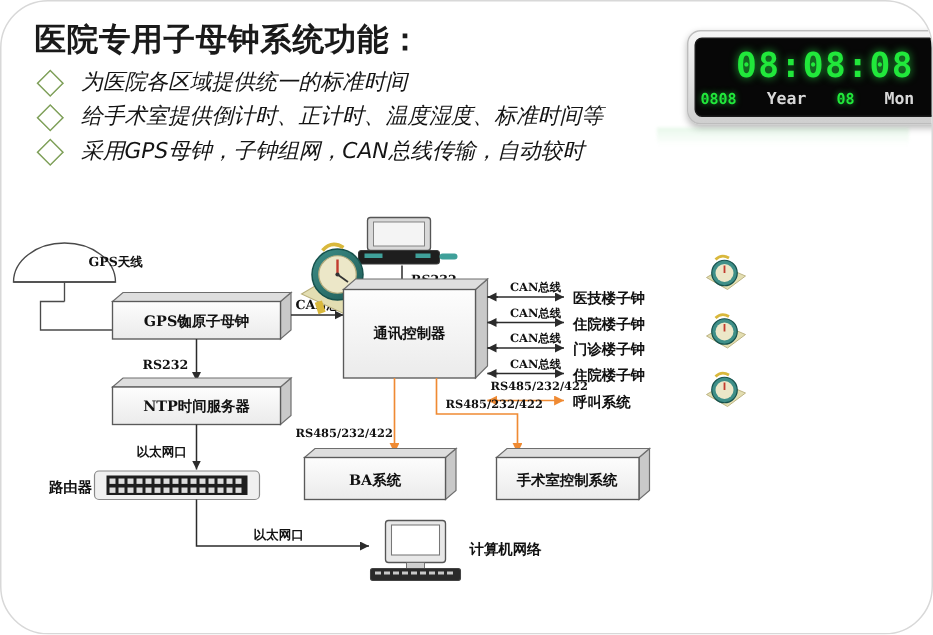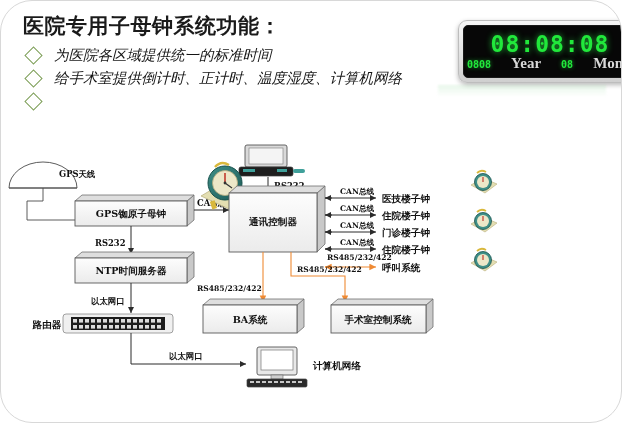--- a/index.html
+++ b/index.html
@@ -66,21 +66,21 @@
     color:#21e83b;
     text-shadow:0 0 6px rgba(40,235,70,.75);
   }
   .clk-sub{
     position:absolute;left:3px;right:4px;bottom:5px;
     display:flex;align-items:baseline;gap:20px;
     font-family:"DejaVu Sans Mono","Liberation Mono",monospace;
     font-size:10px;font-weight:bold;
   }
   .num{color:#21e83b;text-shadow:0 0 4px rgba(40,235,70,.6);}
-  .lbl{color:#d8d8d8;font-size:15px;font-family:Liberation Serif, serif;}
+  .lbl{color:#d8d8d8;font-size:11px;}
   .dow{
     margin-left:auto;color:#fdba74;font-size:10px;font-weight:bold;
     font-family:Liberation Serif, serif;
     letter-spacing:-1px;
   }
   .clk-reflect{
     position:absolute;left:437px;top:84px;width:168px;height:12px;
     background:linear-gradient(180deg,rgba(150,220,160,.22),rgba(255,255,255,0));
     filter:blur(1.2px);
   }
@@ -109,24 +109,25 @@
 
   <div class="title">医院专用子母钟系统功能：</div>
 
   <div class="bullets">
     <div class="bullet">
       <span class="dia"></span>
       <span class="btxt">为医院各区域提供统一的标准时间</span>
     </div>
     <div class="bullet">
       <span class="dia"></span>
-      <span class="btxt">给手术室提供倒计时、正计时、温度湿度、计算机网络</span>
+      <span class="btxt">给手术室提供倒计时、正计时、温度湿度、标准时间等</span>
     </div>
     <div class="bullet">
       <span class="dia"></span>
+      <span class="btxt">采用GPS母钟，子钟组网，CAN总线传输，自动较时</span>
     </div>
   </div>
 
   <div class="clock-outer">
     <div class="clock-screen">
       <div class="clk-main">08:08:08</div>
       <div class="clk-sub">
         <span class="num">0808</span>
         <span class="lbl">Year</span>
         <span class="num">08</span>

